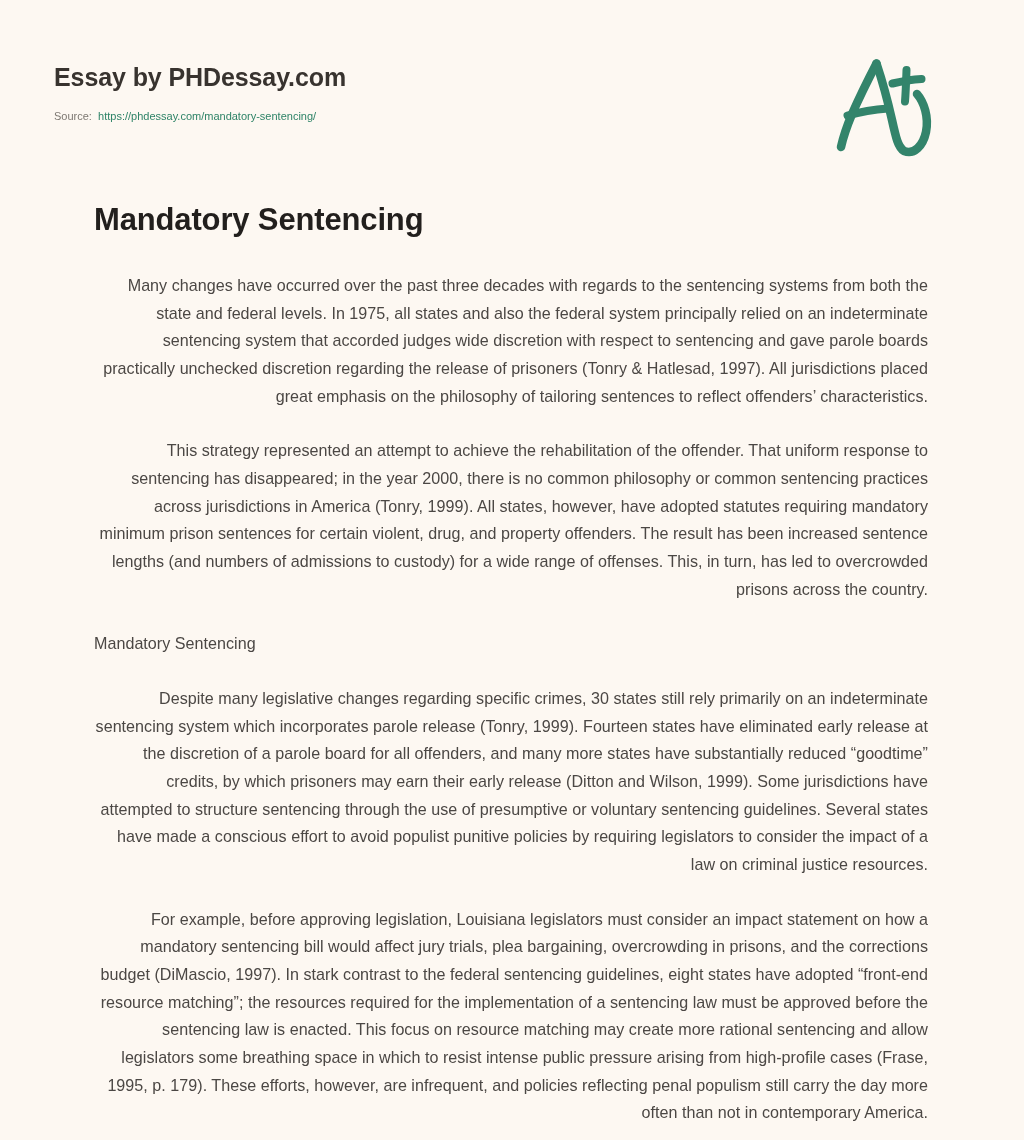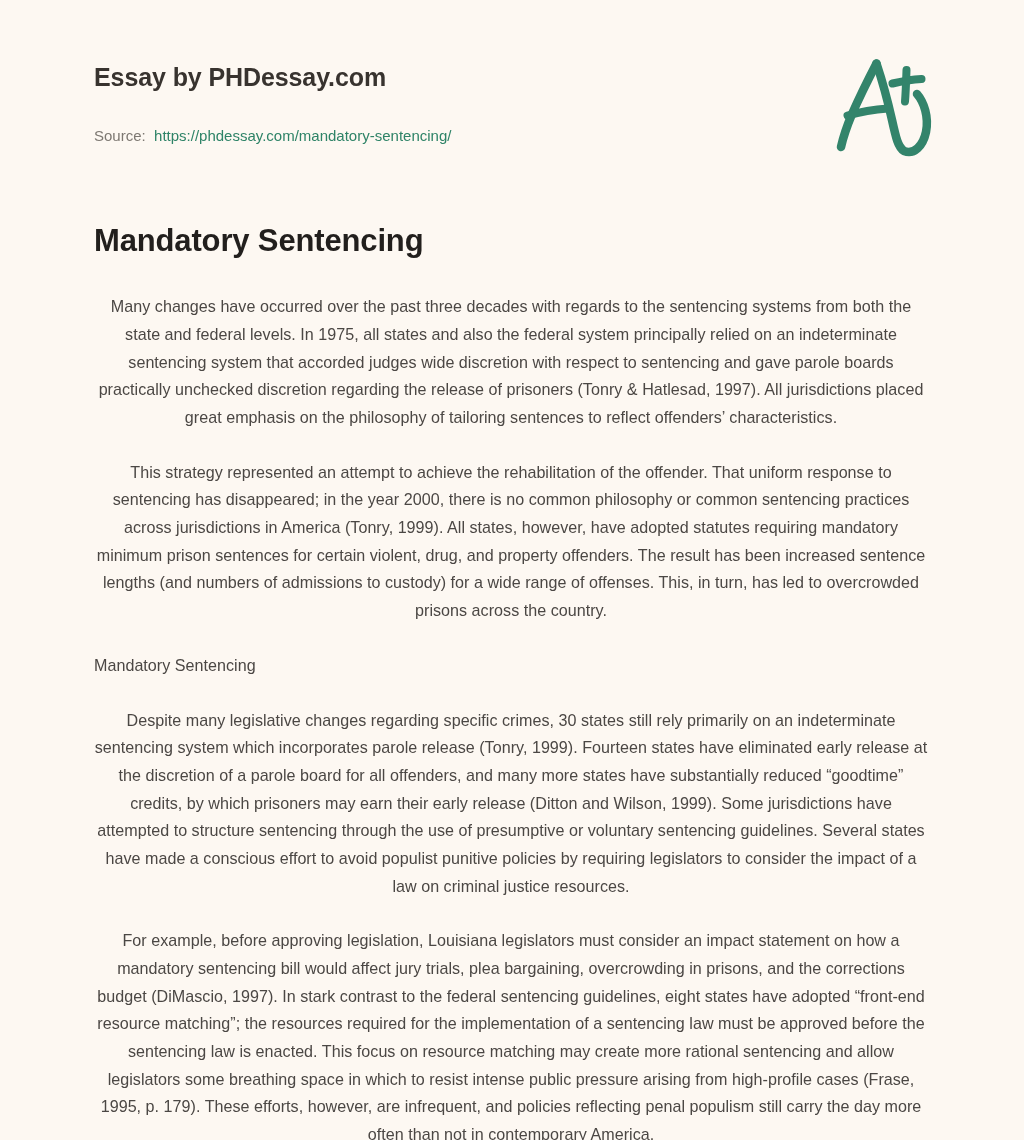--- a/index.html
+++ b/index.html
@@ -20,37 +20,37 @@
     position: relative;
     width: 1024px;
     height: 1140px;
     box-sizing: border-box;
     padding: 0;
   }
 
   
   .header {
     position: relative;
-    padding: 62px 96px 0 94px;
+    padding: 62px 96px 0 54px;
     min-height: 118px;
     box-sizing: border-box;
   }
 
   .brand-title {
     font-size: 25px;
     font-weight: 700;
     color: #38332f;
     letter-spacing: -0.1px;
     line-height: 1.25;
     margin: 0;
   }
 
   .source-line {
-    margin-top: 32px;
-    font-size: 15px;
+    margin-top: 16px;
+    font-size: 11px;
     line-height: 1.4;
     color: #7a7470;
     white-space: nowrap;
   }
 
   .source-label {
     color: #7d7872;
   }
 
   .source-link {
@@ -89,21 +89,21 @@
 
   .article-body {
     margin-top: 34px;
   }
 
   .para {
     margin: 0 0 27px 0;
     font-size: 16.1px;
     line-height: 1.72;
     color: #4b4744;
-    text-align: center;
+    text-align: right;
     letter-spacing: 0.03px;
   }
 
   .subhead {
     margin: 0 0 27px 0;
     font-size: 16.1px;
     line-height: 1.72;
     color: #4b4744;
     letter-spacing: 0.03px;
   }

